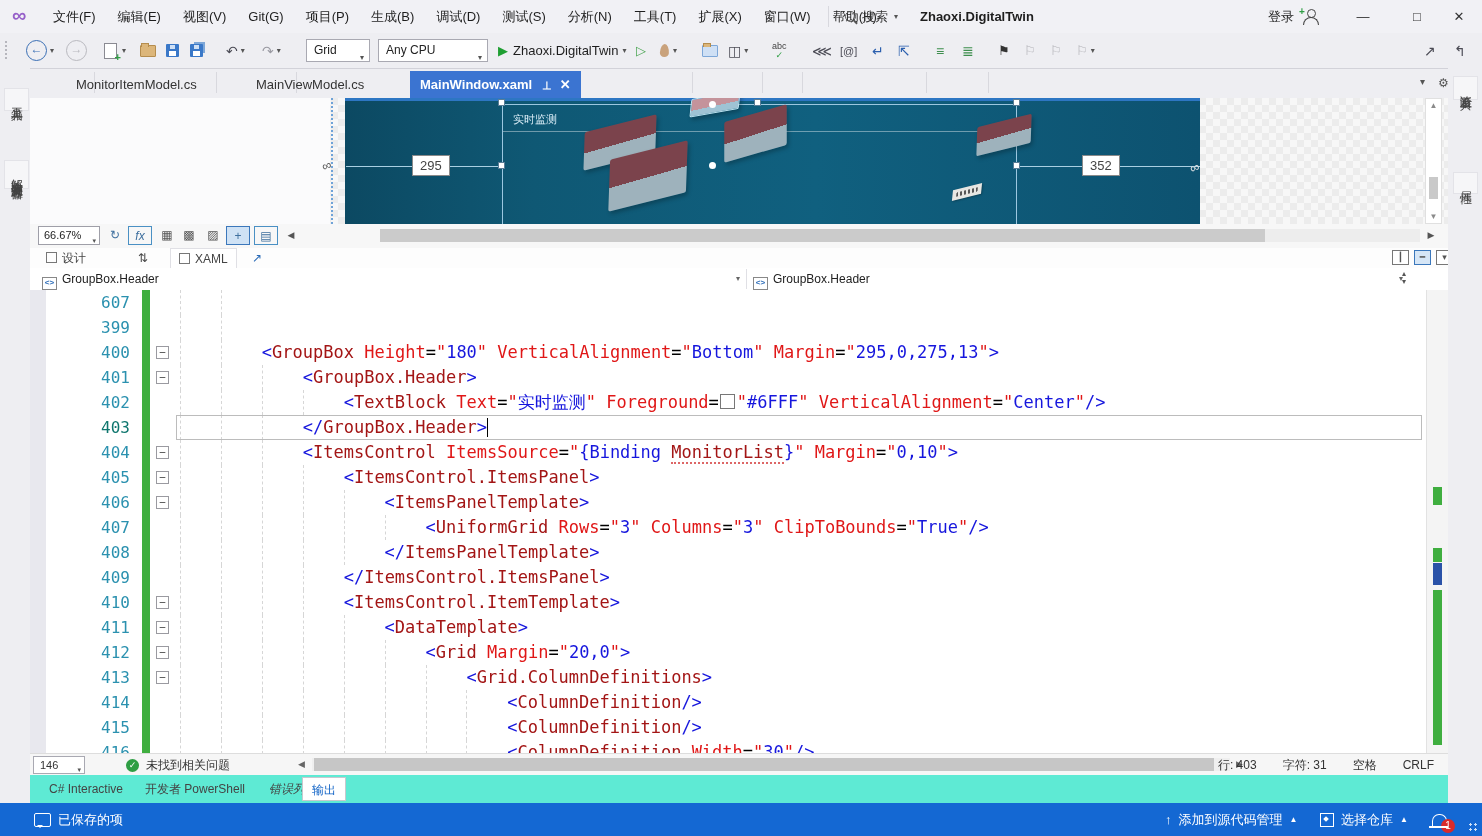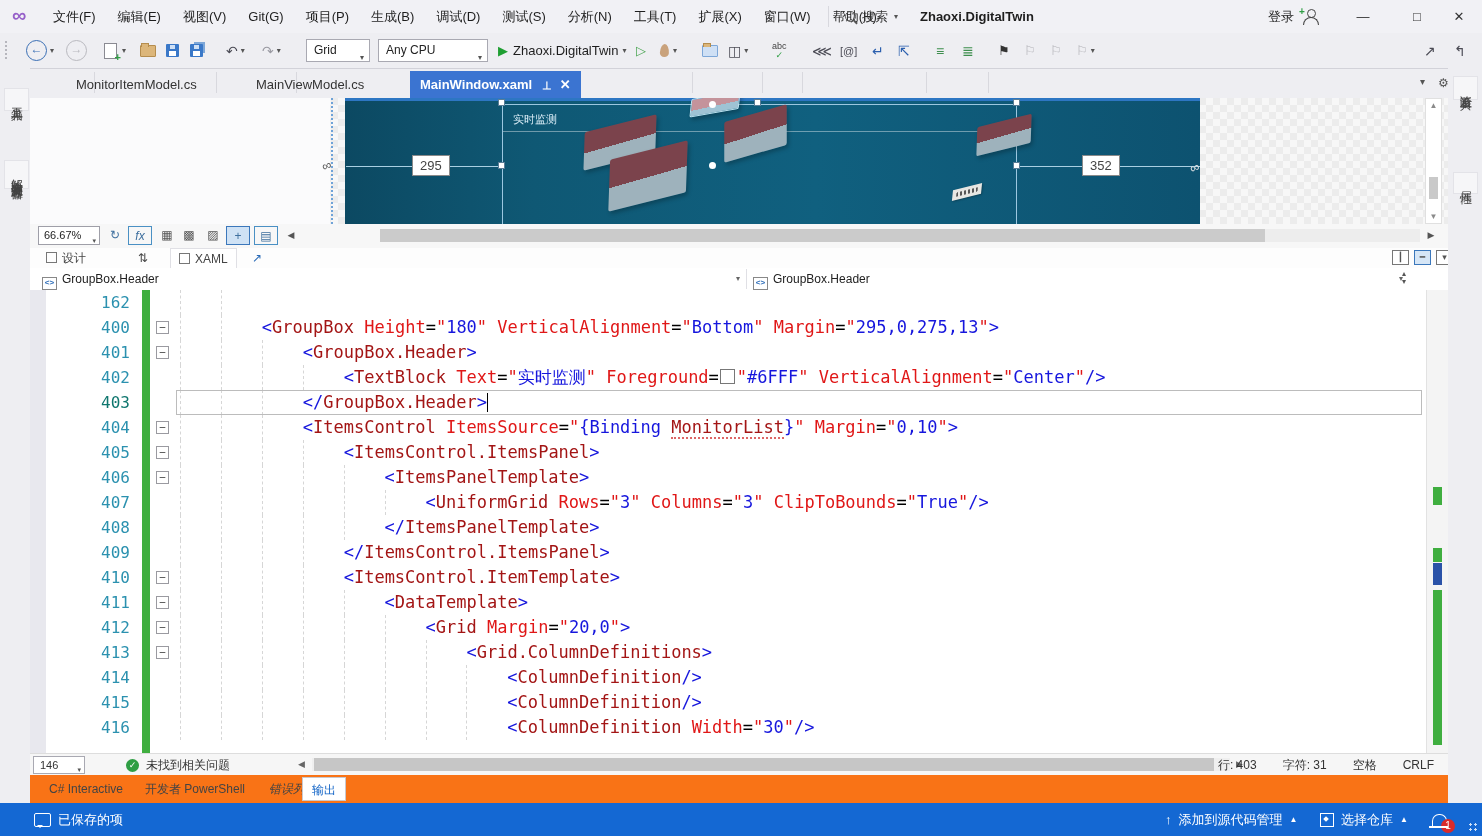--- a/index.html
+++ b/index.html
@@ -152,21 +152,21 @@
             line-height:16px;padding:0 14px 0 6px;box-sizing:border-box}
   .es-combo .carr{position:absolute;right:3px;top:5px;font-size:7px;color:#555}
   .health{position:absolute;left:96px;top:0;height:22px;display:flex;align-items:center;gap:7px}
   .chk{width:13px;height:13px;border-radius:50%;background:#2f9e44;color:#fff;font-size:9px;line-height:13px;text-align:center}
   .es-hscroll{position:absolute;left:282px;top:4px;width:918px;height:13px;background:#efefef}
   .es-hscroll .thumb{position:absolute;left:2px;top:0;width:900px;height:13px;background:#c6c6c6}
   .es-arr{position:absolute;top:5px;font-size:9px;color:#666}
   .es-right{position:absolute;right:14px;top:0;height:22px;display:flex;align-items:center;gap:26px}
 
   
-  .panelbar{position:absolute;left:0;top:775px;width:1482px;height:28px;background:#f97316}
+  .panelbar{position:absolute;left:0;top:775px;width:1482px;height:28px;background:#5eead4}
   .ptab{position:absolute;top:2px;height:24px;line-height:24px;font-size:12px;color:#444;padding:0 9px}
   .ptab.active{background:#fff;border:1px solid #c8c8ce;color:#0f62c6;box-sizing:border-box}
 
   
   .statusbar{position:absolute;left:0;top:803px;width:1482px;height:33px;background:#1468d3;color:#fff;font-size:13px}
   .sb-item{position:absolute;top:0;height:33px;display:flex;align-items:center;gap:7px}
   .bubble{width:15px;height:12px;border:1.5px solid #fff;border-radius:2px;position:relative}
   .bubble::after{content:"";position:absolute;left:2px;bottom:-5px;border:3px solid transparent;border-top-color:#fff}
   .tri-up{font-size:8px}
   .repo-ic{width:12px;height:12px;border:1.5px solid #fff;position:relative}
@@ -421,21 +421,22 @@
       <span class="xmlic">&lt;&gt;</span><span>GroupBox.Header</span>
       <span class="drop">▾</span>
     </div>
     <div class="crumb-split">▴<br>▾</div>
   </div>
 
   <div class="editor">
     <div class="ind-strip"></div>
     <div class="chg-bar"></div>
     <div id="code-lines">
-        <div class="code-line"><span class="guide" style="left: 150px;"></span><span class="guide" style="left: 190.92px;"></span><span class="line-num">162</span><span class="code-text" style="padding-left: 81.84px;"></span></div>
+        <div class="code-line"><span class="guide" style="left: 150px;"></span><span class="guide" style="left: 190.92px;"></span><span class="line-num">607</span><span class="code-text" style="padding-left: 81.84px;"></span></div>
+        <div class="code-line"><span class="guide" style="left: 150px;"></span><span class="guide" style="left: 190.92px;"></span><span class="line-num">399</span><span class="code-text" style="padding-left: 81.84px;"></span></div>
         <div class="code-line"><span class="guide" style="left: 150px;"></span><span class="guide" style="left: 190.92px;"></span><span class="line-num">400</span><span class="fold-box">−</span><span class="code-text" style="padding-left: 81.84px;"><span class="tk-d">&lt;</span><span class="tk-e">GroupBox</span><span class="tk-t"> </span><span class="tk-a">Height</span><span class="tk-t">=</span><span class="tk-q">"</span><span class="tk-v">180</span><span class="tk-q">"</span><span class="tk-t"> </span><span class="tk-a">VerticalAlignment</span><span class="tk-t">=</span><span class="tk-q">"</span><span class="tk-v">Bottom</span><span class="tk-q">"</span><span class="tk-t"> </span><span class="tk-a">Margin</span><span class="tk-t">=</span><span class="tk-q">"</span><span class="tk-v">295,0,275,13</span><span class="tk-q">"</span><span class="tk-d">&gt;</span></span></div>
         <div class="code-line"><span class="guide" style="left: 150px;"></span><span class="guide" style="left: 190.92px;"></span><span class="guide" style="left: 231.84px;"></span><span class="line-num">401</span><span class="fold-box">−</span><span class="code-text" style="padding-left: 122.76px;"><span class="tk-d">&lt;</span><span class="tk-e">GroupBox.Header</span><span class="tk-d">&gt;</span></span></div>
         <div class="code-line"><span class="guide" style="left: 150px;"></span><span class="guide" style="left: 190.92px;"></span><span class="guide" style="left: 231.84px;"></span><span class="guide" style="left: 272.76px;"></span><span class="line-num">402</span><span class="code-text" style="padding-left: 163.68px;"><span class="tk-d">&lt;</span><span class="tk-e">TextBlock</span><span class="tk-t"> </span><span class="tk-a">Text</span><span class="tk-t">=</span><span class="tk-q">"</span><span class="tk-v">实时监测</span><span class="tk-q">"</span><span class="tk-t"> </span><span class="tk-a">Foreground</span><span class="tk-t">=</span><span class="swatch"></span><span class="tk-q">"</span><span class="tk-v">#6FFF</span><span class="tk-q">"</span><span class="tk-t"> </span><span class="tk-a">VerticalAlignment</span><span class="tk-t">=</span><span class="tk-q">"</span><span class="tk-v">Center</span><span class="tk-q">"</span><span class="tk-d">/&gt;</span></span></div>
         <div class="code-line current"><span class="guide" style="left: 150px;"></span><span class="guide" style="left: 190.92px;"></span><span class="guide" style="left: 231.84px;"></span><span class="line-num">403</span><span class="code-text" style="padding-left: 122.76px;"><span class="tk-d">&lt;/</span><span class="tk-e">GroupBox.Header</span><span class="tk-d">&gt;</span></span><span class="caret" style="left: 456.9px;"></span></div>
         <div class="code-line"><span class="guide" style="left: 150px;"></span><span class="guide" style="left: 190.92px;"></span><span class="guide" style="left: 231.84px;"></span><span class="line-num">404</span><span class="fold-box">−</span><span class="code-text" style="padding-left: 122.76px;"><span class="tk-d">&lt;</span><span class="tk-e">ItemsControl</span><span class="tk-t"> </span><span class="tk-a">ItemsSource</span><span class="tk-t">=</span><span class="tk-q">"</span><span class="tk-v">{Binding </span><span class="tk-p">MonitorList</span><span class="tk-v">}</span><span class="tk-q">"</span><span class="tk-t"> </span><span class="tk-a">Margin</span><span class="tk-t">=</span><span class="tk-q">"</span><span class="tk-v">0,10</span><span class="tk-q">"</span><span class="tk-d">&gt;</span></span></div>
         <div class="code-line"><span class="guide" style="left: 150px;"></span><span class="guide" style="left: 190.92px;"></span><span class="guide" style="left: 231.84px;"></span><span class="guide" style="left: 272.76px;"></span><span class="line-num">405</span><span class="fold-box">−</span><span class="code-text" style="padding-left: 163.68px;"><span class="tk-d">&lt;</span><span class="tk-e">ItemsControl.ItemsPanel</span><span class="tk-d">&gt;</span></span></div>
         <div class="code-line"><span class="guide" style="left: 150px;"></span><span class="guide" style="left: 190.92px;"></span><span class="guide" style="left: 231.84px;"></span><span class="guide" style="left: 272.76px;"></span><span class="guide" style="left: 313.68px;"></span><span class="line-num">406</span><span class="fold-box">−</span><span class="code-text" style="padding-left: 204.6px;"><span class="tk-d">&lt;</span><span class="tk-e">ItemsPanelTemplate</span><span class="tk-d">&gt;</span></span></div>
         <div class="code-line"><span class="guide" style="left: 150px;"></span><span class="guide" style="left: 190.92px;"></span><span class="guide" style="left: 231.84px;"></span><span class="guide" style="left: 272.76px;"></span><span class="guide" style="left: 313.68px;"></span><span class="guide" style="left: 354.6px;"></span><span class="line-num">407</span><span class="code-text" style="padding-left: 245.52px;"><span class="tk-d">&lt;</span><span class="tk-e">UniformGrid</span><span class="tk-t"> </span><span class="tk-a">Rows</span><span class="tk-t">=</span><span class="tk-q">"</span><span class="tk-v">3</span><span class="tk-q">"</span><span class="tk-t"> </span><span class="tk-a">Columns</span><span class="tk-t">=</span><span class="tk-q">"</span><span class="tk-v">3</span><span class="tk-q">"</span><span class="tk-t"> </span><span class="tk-a">ClipToBounds</span><span class="tk-t">=</span><span class="tk-q">"</span><span class="tk-v">True</span><span class="tk-q">"</span><span class="tk-d">/&gt;</span></span></div>
         <div class="code-line"><span class="guide" style="left: 150px;"></span><span class="guide" style="left: 190.92px;"></span><span class="guide" style="left: 231.84px;"></span><span class="guide" style="left: 272.76px;"></span><span class="guide" style="left: 313.68px;"></span><span class="line-num">408</span><span class="code-text" style="padding-left: 204.6px;"><span class="tk-d">&lt;/</span><span class="tk-e">ItemsPanelTemplate</span><span class="tk-d">&gt;</span></span></div>
         <div class="code-line"><span class="guide" style="left: 150px;"></span><span class="guide" style="left: 190.92px;"></span><span class="guide" style="left: 231.84px;"></span><span class="guide" style="left: 272.76px;"></span><span class="line-num">409</span><span class="code-text" style="padding-left: 163.68px;"><span class="tk-d">&lt;/</span><span class="tk-e">ItemsControl.ItemsPanel</span><span class="tk-d">&gt;</span></span></div>

